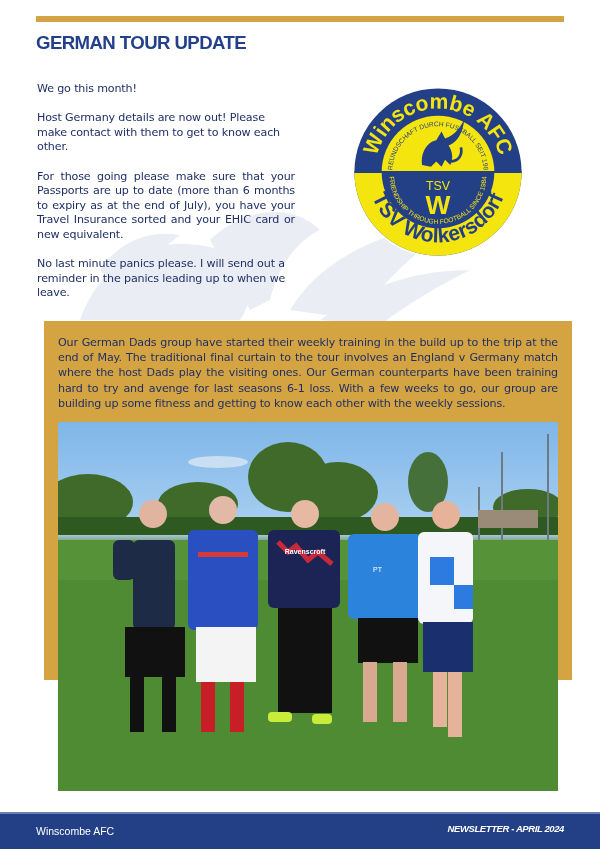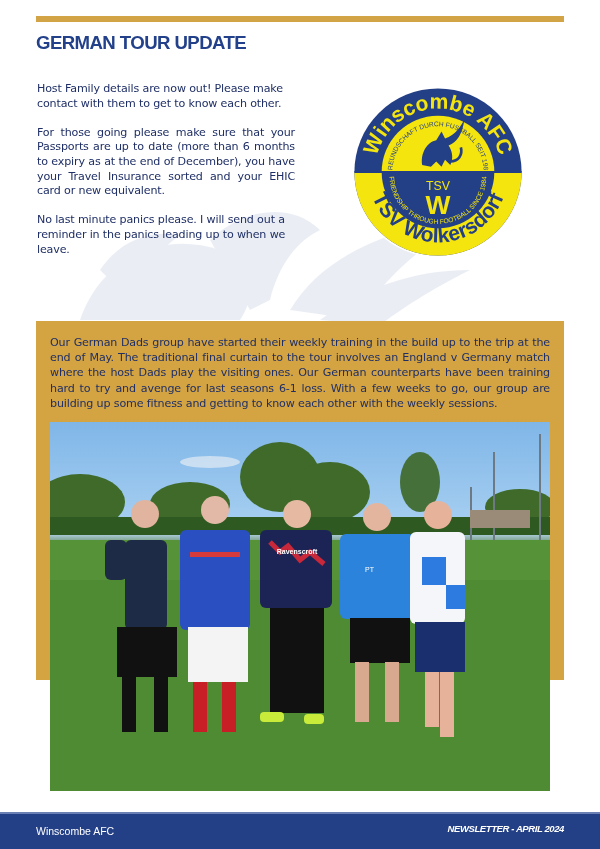--- a/index.html
+++ b/index.html
@@ -23,21 +23,21 @@
     font-size: 11.1px; line-height: 14.6px; color: #1f2f66; text-align: justify;
     letter-spacing: -0.15px;
   }
   .intro p { margin-bottom: 14.6px; }
   .intro p.left { text-align: left; }
 
   
   .badge { position: absolute; left: 350px; top: 84px; width: 176px; height: 176px; }
 
   .gold-panel {
-    position: absolute; left: 36px; top: 321px; width: 528px; height: 359px;
+    position: absolute; left: 44px; top: 321px; width: 528px; height: 359px;
     background: #d4a442;
   }
   .panel-text {
     position: absolute; left: 14px; top: 14px; width: 500px;
     font-size: 11.1px; line-height: 15.2px; color: #1f2f66; text-align: justify;
     letter-spacing: -0.15px;
   }
 
   .photo {
     position: absolute; left: 14px; top: 101px; width: 500px; height: 369px;
@@ -71,22 +71,23 @@
   <g fill="#8ea3c7">
     <path d="M20 120 C 40 60, 100 30, 160 50 C 190 60, 200 90, 180 120 Z"></path>
     <path d="M150 40 C 180 10, 230 0, 260 30 C 240 40, 220 60, 210 100 L 190 110 Z"></path>
     <path d="M230 110 C 260 60, 320 30, 400 20 C 360 50, 320 80, 300 120 Z"></path>
     <path d="M260 120 C 300 90, 350 70, 410 70 C 370 90, 340 110, 320 125 Z"></path>
     <path d="M40 70 C 60 40, 90 30, 120 35 C 100 50, 80 70, 70 100 Z"></path>
   </g>
 </svg>
 
 <div class="intro">
-  <p class="left">Host Family details are now out! Please make contact with them to get to know each other.</p>
-  <p>For those going please make sure that your Passports are up to date (more than 6 months to expiry as at the end of December), you have your Travel Insurance sorted and your EHIC card or new equivalent.</p>
+  <p class="left">We go this month!</p>
+  <p class="left">Host Germany details are now out! Please make contact with them to get to know each other.</p>
+  <p>For those going please make sure that your Passports are up to date (more than 6 months to expiry as at the end of July), you have your Travel Insurance sorted and your EHIC card or new equivalent.</p>
   <p class="left">No last minute panics please. I will send out a reminder in the panics leading up to when we leave.</p>
 </div>
 
 <svg class="badge" viewBox="0 0 200 200">
   <defs>
     <path id="arcTop" d="M 28 100 A 72 72 0 0 1 172 100"></path>
     <path id="arcBottom" d="M 20 100 A 80 80 0 0 0 180 100"></path>
     <path id="arcInnerTop" d="M 48 100 A 52 52 0 0 1 152 100"></path>
     <path id="arcInnerBottom" d="M 45 104 A 55 55 0 0 0 155 104"></path>
   </defs>

